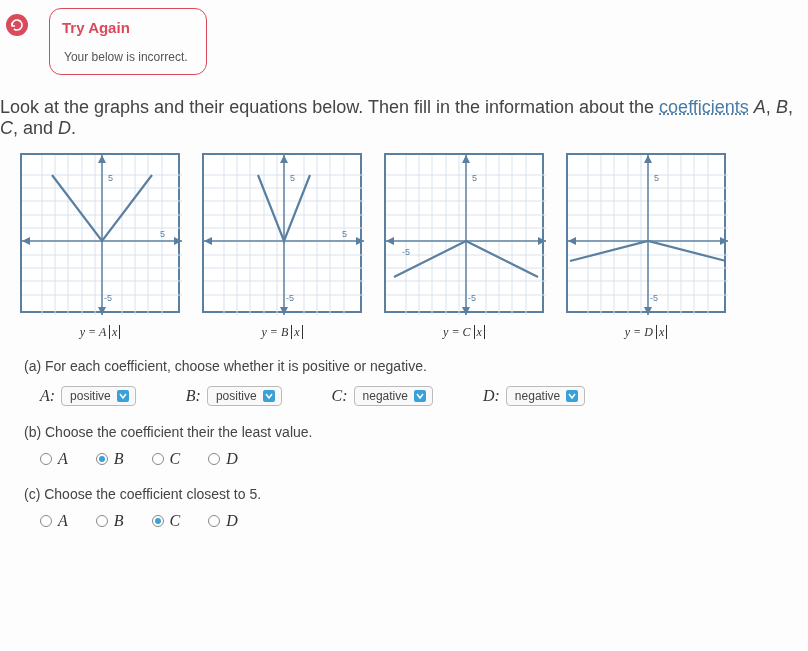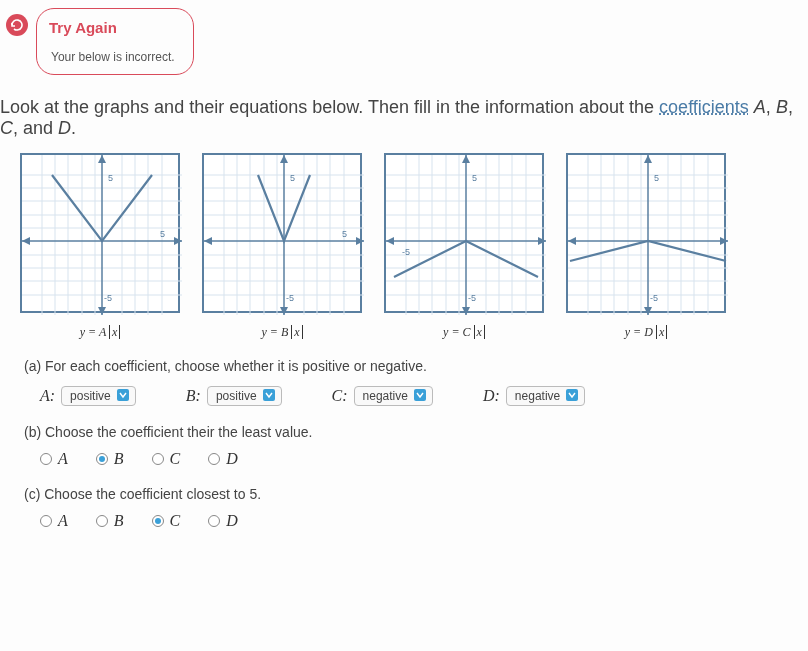--- a/index.html
+++ b/index.html
@@ -8,26 +8,26 @@
     background: #fdfdfd;
     color: #333;
     width: 808px;
     height: 651px;
     position: relative;
     overflow: hidden;
     font-size: 14px;
   }
   .try-again-box {
     border: 1px solid #d94a5a;
-    border-radius: 18px;
+    border-radius: 12px;
     padding: 10px 18px 10px 12px;
     display: inline-flex;
     align-items: center;
     gap: 10px;
-    margin: 8px 0 0 8px;
+    margin: 8px 0 0 21px;
     flex-direction: column;
     align-items: flex-start;
   }
   .try-icon {
     width: 22px; height: 22px; border-radius: 50%;
     background: #d94a5a; display:flex; align-items:center; justify-content:center;
     margin-left:-24px;
   }
   .try-title { color: #d94a5a; font-weight: 600; font-size: 15px;}
   .try-sub { color: #555; font-size: 12px; margin-left: 2px; margin-top:4px;}
@@ -45,21 +45,21 @@
   }
   .eq-label {
     font-family: "Times New Roman", serif; font-style: italic; font-size: 12px; color:#333;
     margin-top: 4px;
   }
   .eq-label .abs { border-left:1px solid #333; border-right:1px solid #333; padding:0 2px; font-style:italic;}
   .section { margin: 18px 7px 0 24px; color:#444; }
   .sign-row { margin: 12px 0 0 40px; display:flex; gap: 50px; align-items:center; }
   .sign-item { display:flex; align-items:center; gap:6px; font-family:"Times New Roman",serif; font-style:italic; font-size:16px;}
   .select-box {
-    display:inline-flex; gap:6px;
+    display:inline-flex; align-items:center; gap:6px;
     border:1px solid #bbb; border-radius:4px; padding:2px 6px 2px 8px;
     background:#f9f9f9; font-family:Arial; font-style:normal; font-size:12px; color:#444;
     cursor:pointer;
   }
   .select-arrow {
     width:12px; height:12px; background:#3aa0d8; border-radius:2px;
     display:flex; align-items:center; justify-content:center;
   }
   .radio-row { margin: 10px 0 0 40px; display:flex; gap:28px; align-items:center;}
   .radio-item { display:flex; align-items:center; gap:6px; font-family:"Times New Roman",serif; font-style:italic; font-size:16px; cursor:pointer;}

